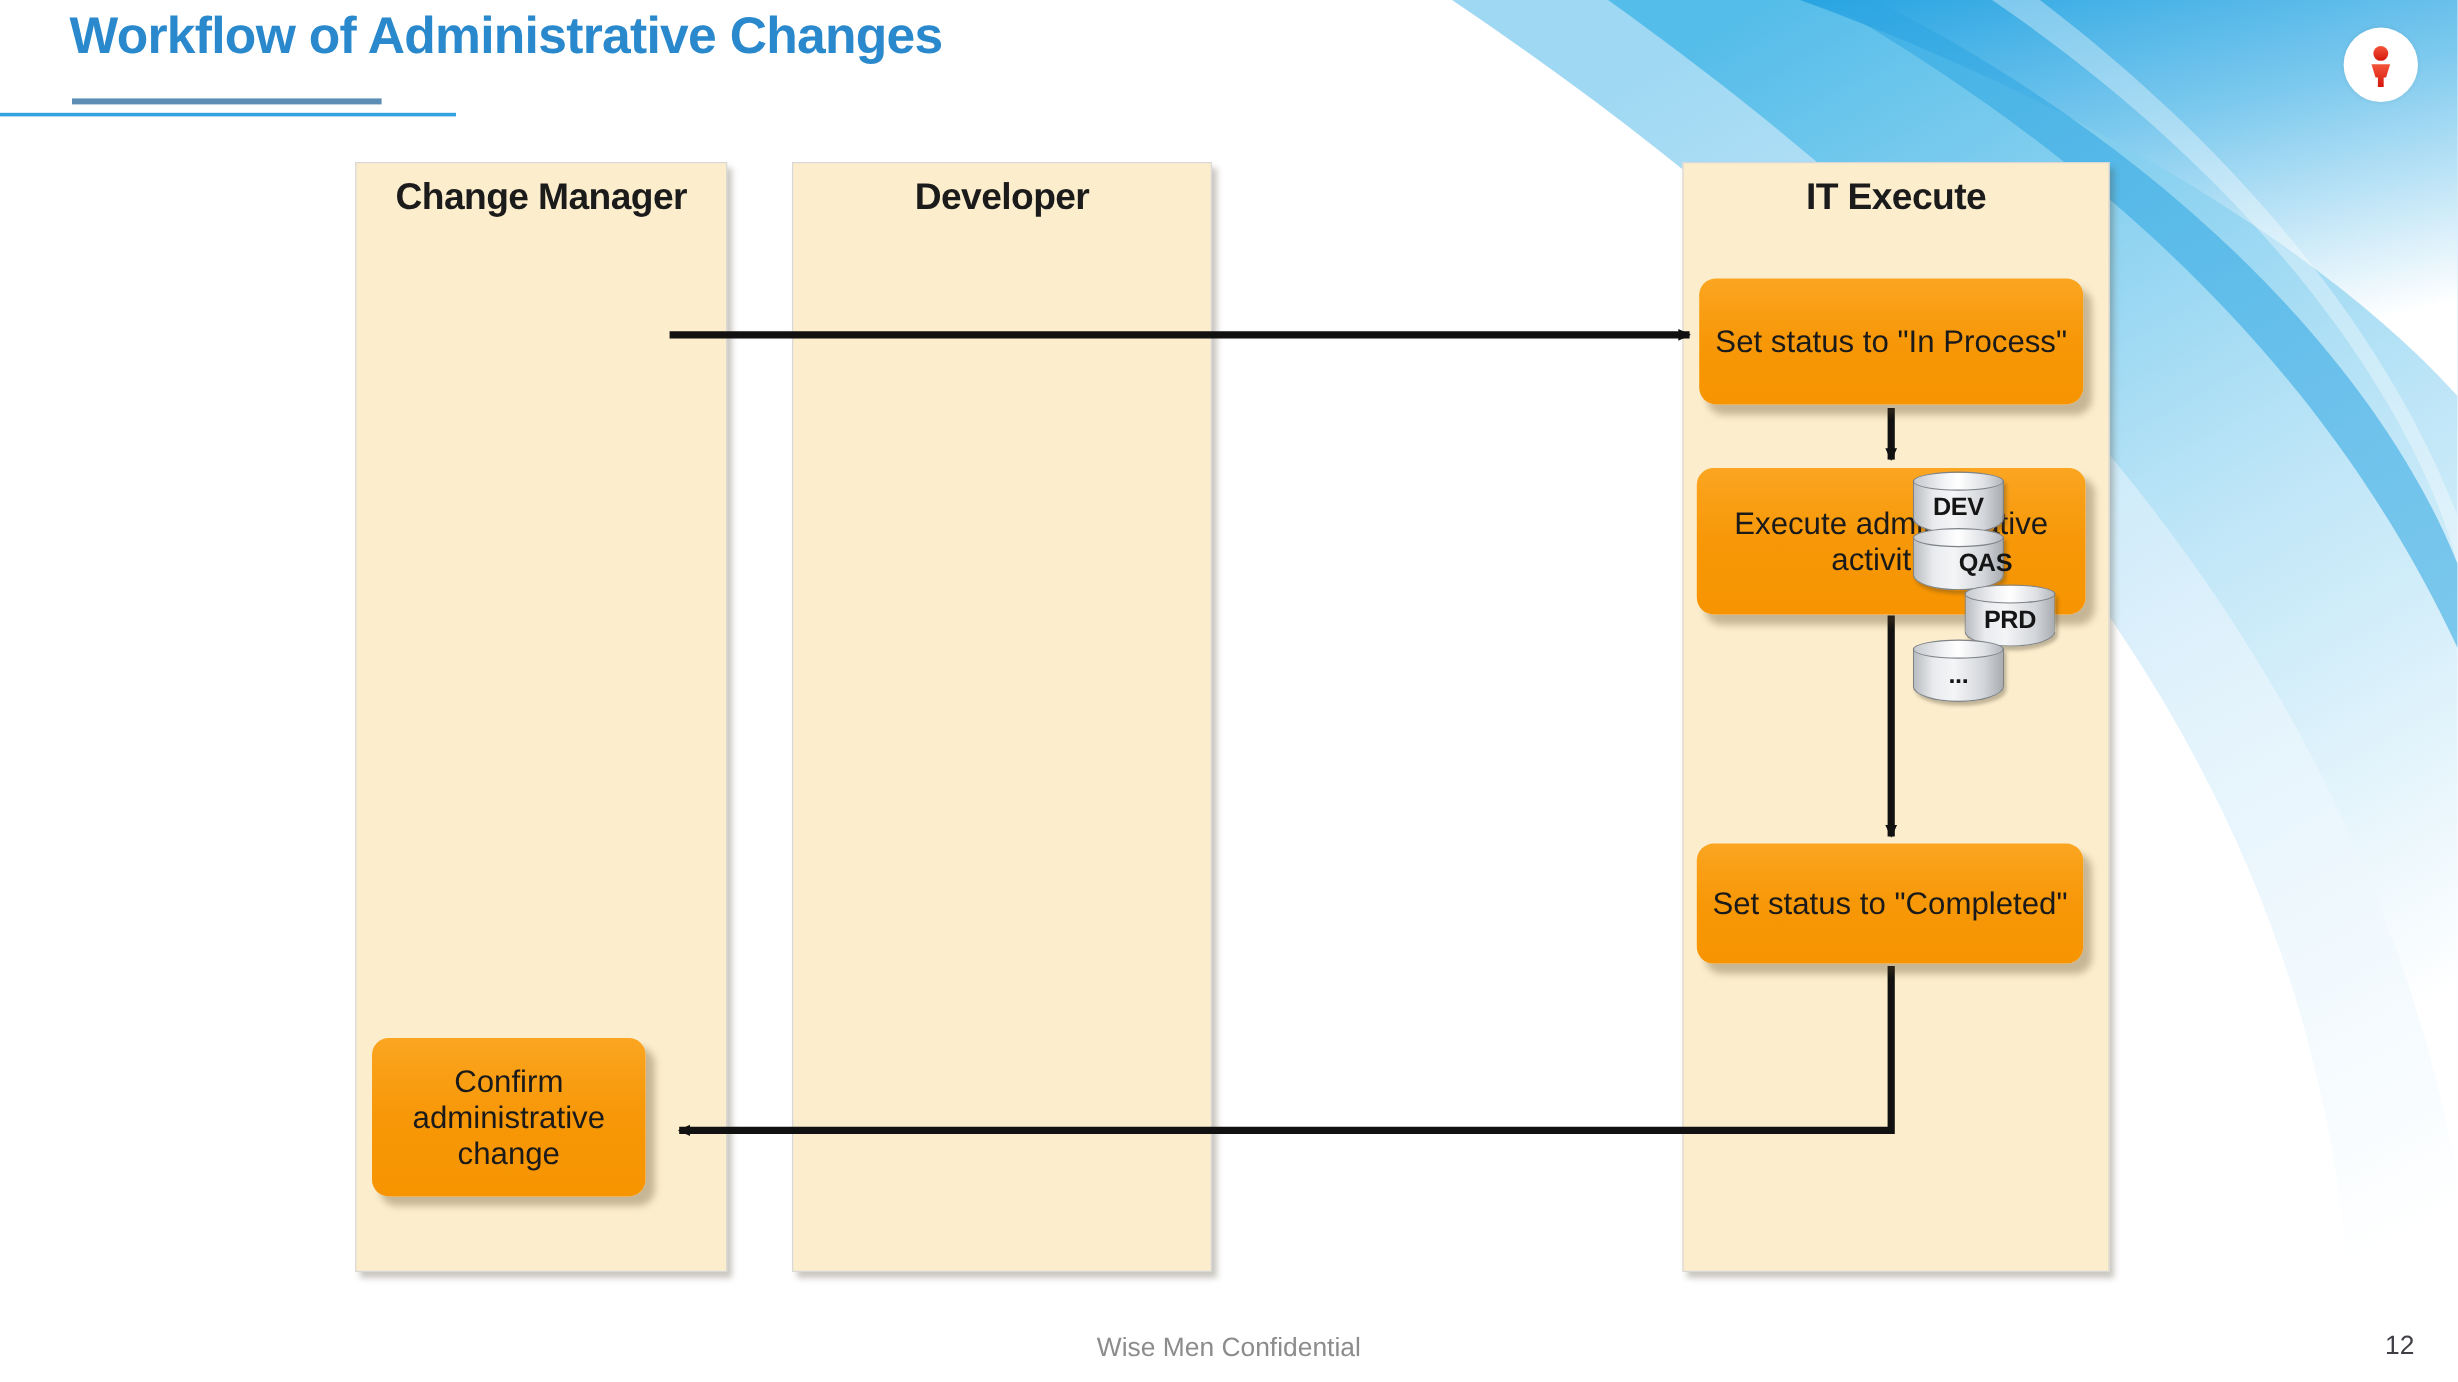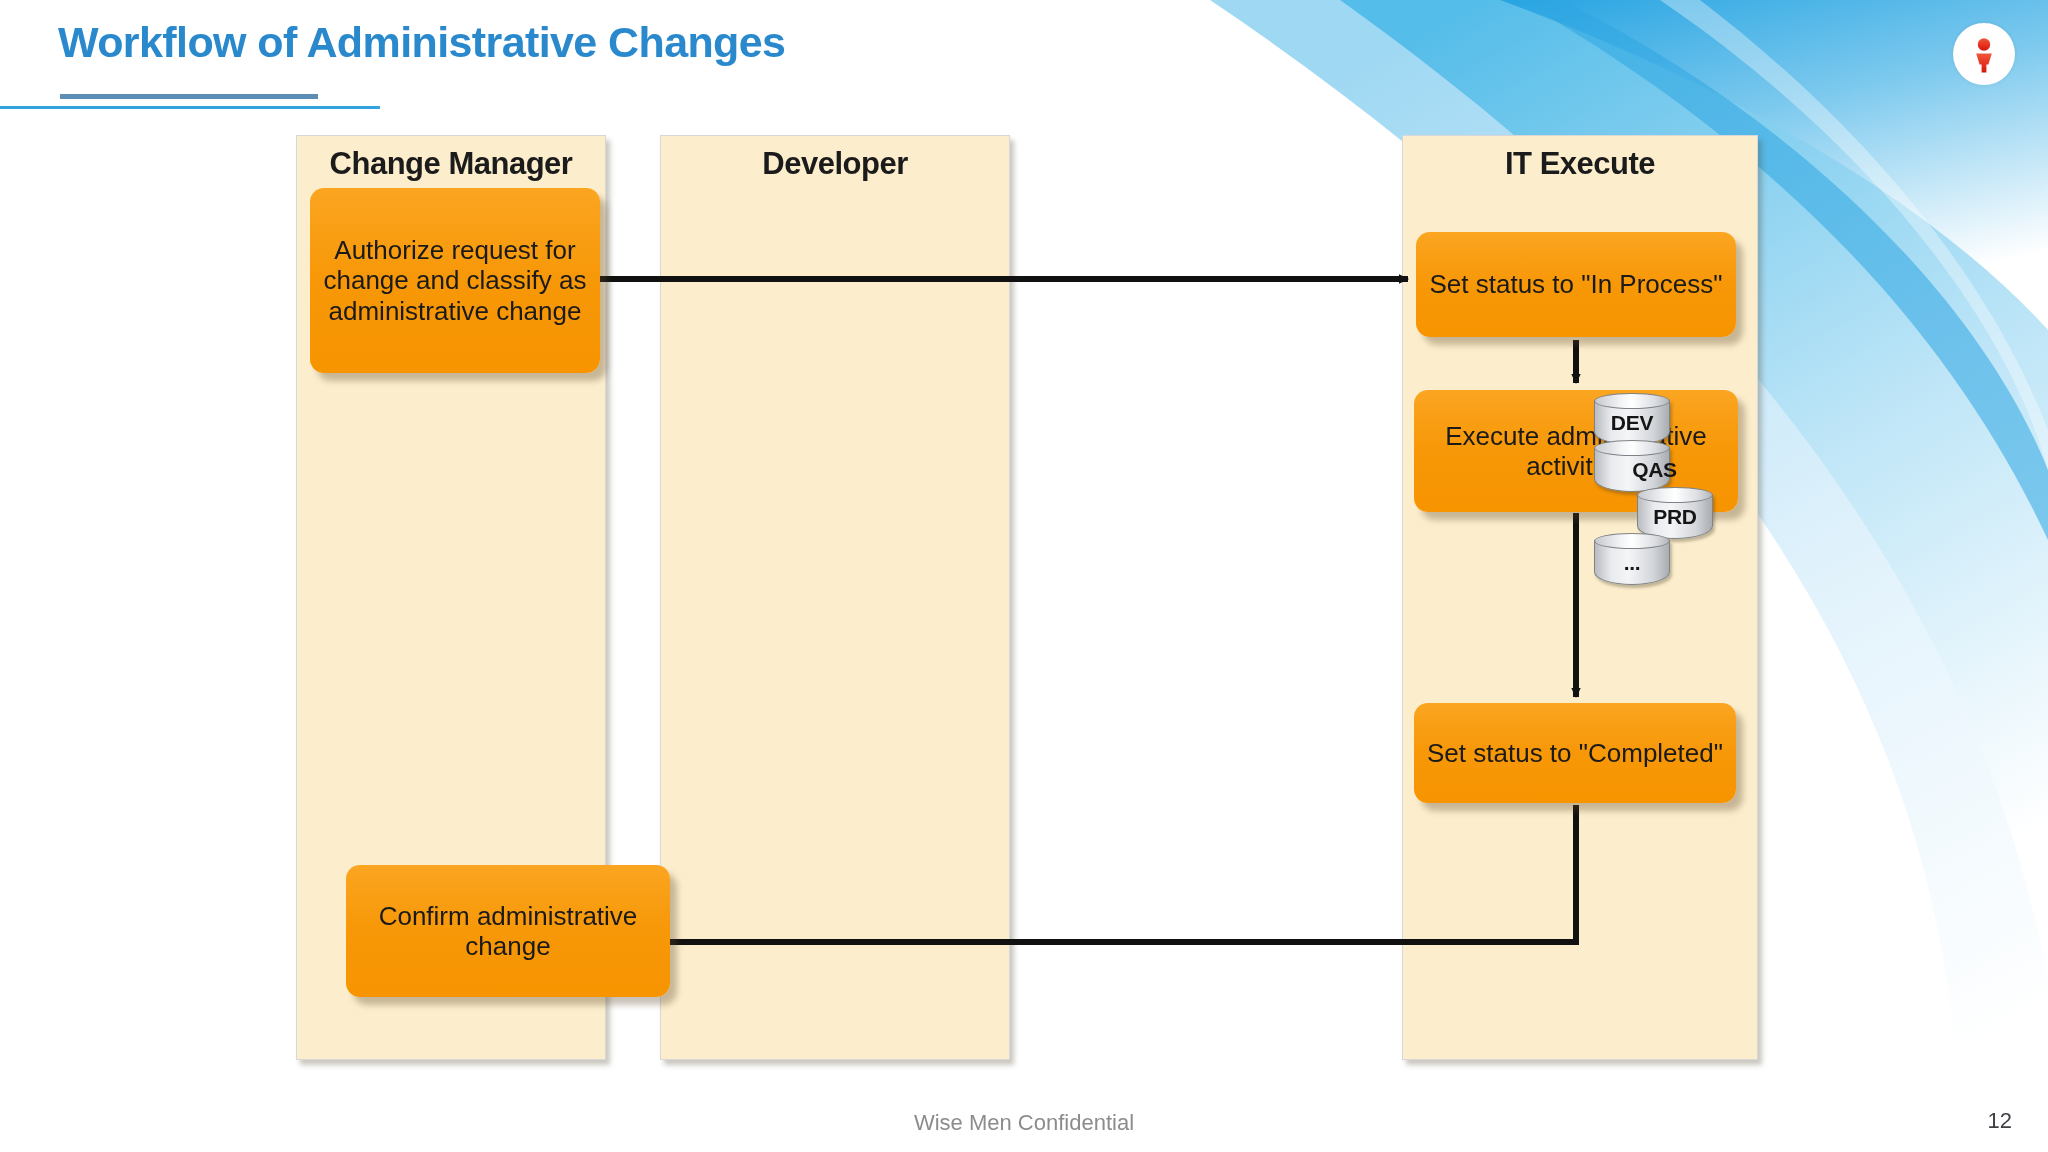--- a/index.html
+++ b/index.html
@@ -21,21 +21,21 @@
     inset: 0;
     width: 2048px;
     height: 1152px;
     pointer-events: none;
   }
 
   
   #title-block {
     position: absolute;
     left: 0;
-    top: 18px;
+    top: 6px;
     width: 1100px;
     height: 90px;
   }
   #page-title {
     position: absolute;
     left: 58px;
     top: 0;
     font-size: 43px;
     font-weight: bold;
     color: #2989cc;
@@ -267,37 +267,34 @@
       </marker>
     </defs>
     <g stroke="#111111" stroke-width="6" fill="none" marker-end="url(#arrowR)">
       <line x1="262" y1="144" x2="1112" y2="144"></line>
       <line x1="1280" y1="205" x2="1280" y2="248"></line>
       <line x1="1280" y1="378" x2="1280" y2="562"></line>
       <path d="M1280,670 L1280,807 L270,807"></path>
     </g>
   </svg>
 
-  <div class="task" style="left:14px; top:53px; width:290px; height:185px;">
-    <span>Authorize request for change and classify as administrative change</span>
-  </div>
 
   <div class="task" style="left:1120px; top:97px; width:320px; height:105px;">
     <span>Set status to "In Process"</span>
   </div>
 
   <div class="task" style="left:1118px; top:255px; width:324px; height:122px;">
     <span>Execute administrative activities</span>
   </div>
 
   <div class="task" style="left:1118px; top:568px; width:322px; height:100px;">
     <span>Set status to "Completed"</span>
   </div>
 
-  <div class="task" style="left:14px; top:730px; width:324px; height:132px;margin-left:36px;">
+  <div class="task" style="left:14px; top:730px; width:228px; height:132px;">
     <span>Confirm administrative change</span>
   </div>
 
   <div class="db" style="left:1298px; top:258px;">
     <div class="db-body"></div>
     <div class="db-top"></div>
     <div class="db-label">DEV</div>
   </div>
   <div class="db" style="left:1298px; top:305px;padding-left:45px;">
     <div class="db-body"></div>

